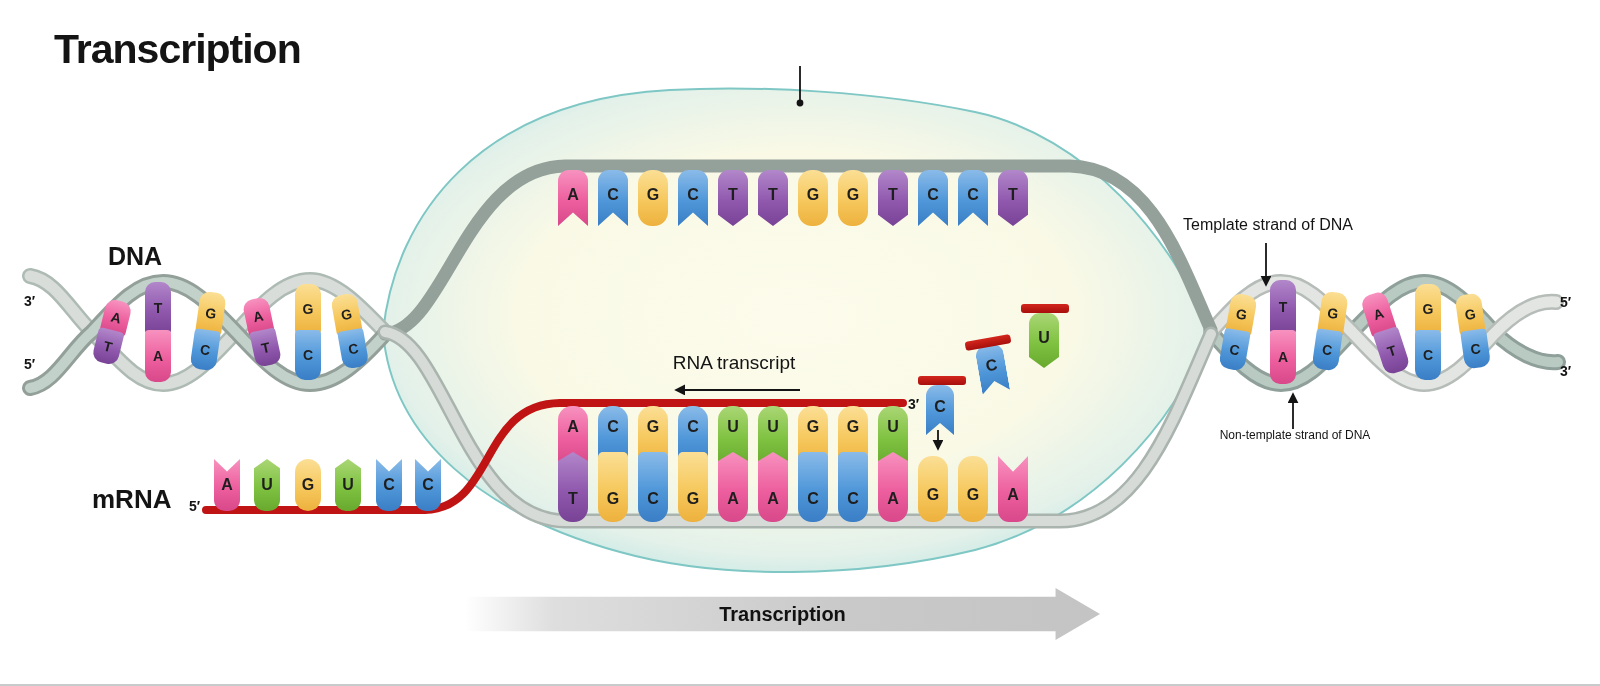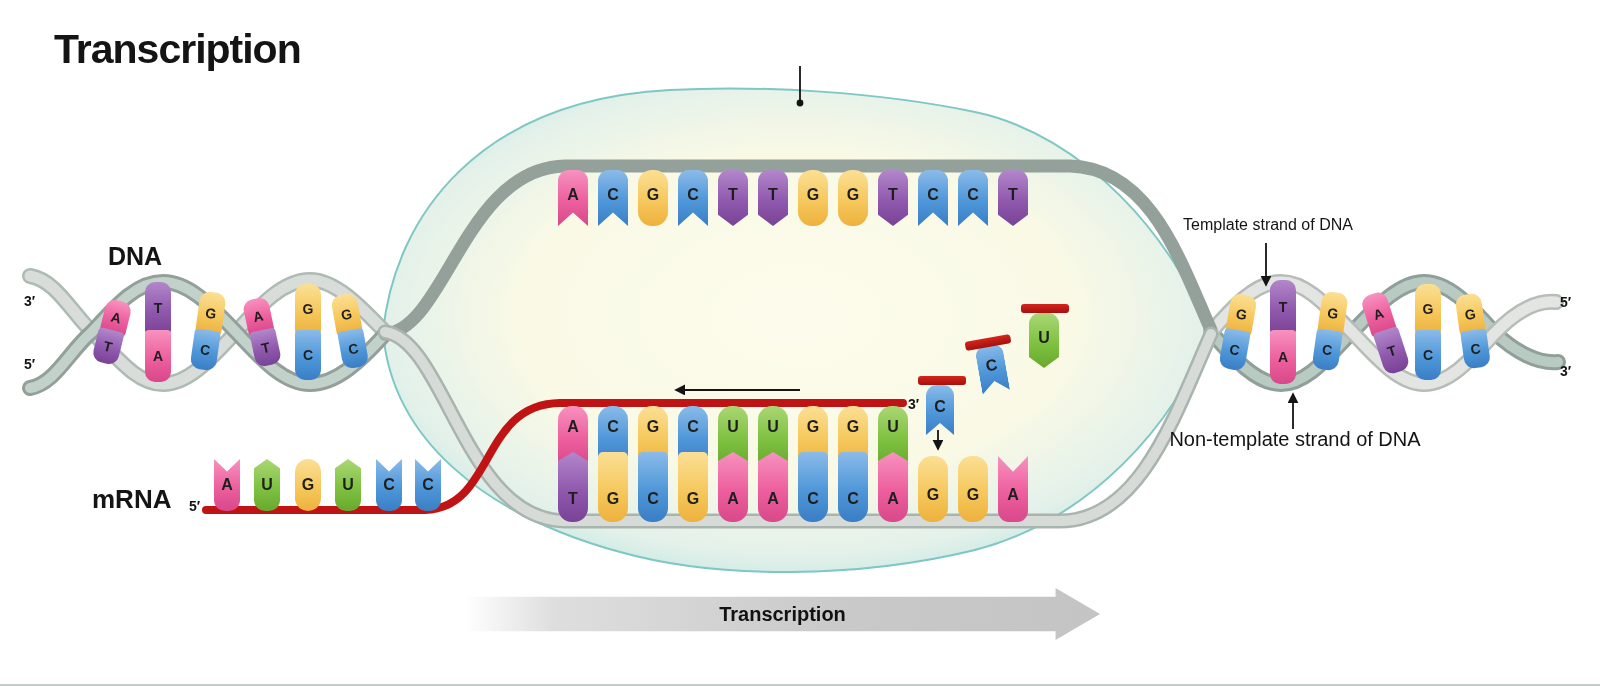--- a/index.html
+++ b/index.html
@@ -7,21 +7,21 @@
           font-family:"Liberation Sans",sans-serif;border-bottom:2px solid #c6cbcc;box-sizing:border-box;}
   #base-svg,#overlay-svg{position:absolute;left:0;top:0;width:1600px;height:686px;}
   #overlay-svg{pointer-events:none;z-index:40;}
   .lbl{position:absolute;color:#141414;z-index:45;}
   #title{left:54px;top:26px;font-size:41px;font-weight:800;letter-spacing:-1px;}
   #lbl-polymerase{left:675px;top:42px;width:250px;text-align:center;font-size:17px;}
   #lbl-dna{left:108px;top:242px;font-size:25px;font-weight:800;}
   #lbl-mrna{left:92px;top:484px;font-size:26px;font-weight:800;}
   #lbl-transcript{left:634px;top:352px;width:200px;text-align:center;font-size:19px;}
   #lbl-template{left:1158px;top:216px;width:220px;text-align:center;font-size:16px;}
-  #lbl-nontemplate{left:1164px;top:428px;width:262px;text-align:center;font-size:20px;}
+  #lbl-nontemplate{left:1164px;top:428px;width:262px;text-align:center;font-size:12px;}
   .prime{font-size:14px;font-weight:600;}
   #p-left-3{left:24px;top:293px;} #p-left-5{left:24px;top:356px;}
   #p-right-5{left:1560px;top:294px;} #p-right-3{left:1560px;top:363px;}
   #p-mrna-5{left:189px;top:498px;} #p-rna-3{left:908px;top:396px;}
   
   #trans-arrow{position:absolute;left:465px;top:588px;width:635px;height:52px;z-index:30;
     background:linear-gradient(90deg,#ffffff 0%,#dedede 14%,#c9c9c9 60%,#c4c4c4 100%);
     clip-path:polygon(0 17%,93% 17%,93% 0,100% 50%,93% 100%,93% 83%,0 83%);
     display:flex;align-items:center;justify-content:center;font-size:20px;font-weight:800;color:#111;}
   
@@ -90,20 +90,21 @@
       <path d="M 385,332 C 445,340 465,520 565,521 L 1060,521 C 1140,521 1175,415 1211,334" stroke="#aab4ae" stroke-width="15"></path>
       <path d="M 385,332 C 445,340 465,520 565,521 L 1060,521 C 1140,521 1175,415 1211,334" stroke="#d6dbd8" stroke-width="10"></path>
     </g>
 
     <path fill="none" stroke-linecap="round" d="M 206,510 L 425,510 C 495,508 480,404 560,403 L 903,403" stroke="#c01414" stroke-width="8"></path>
   </svg>
 
   <div id="title" class="lbl">Transcription</div>
   <div id="lbl-dna" class="lbl">DNA</div>
   <div id="lbl-mrna" class="lbl">mRNA</div>
+  <div id="lbl-transcript" class="lbl">RNA transcript</div>
   <div id="lbl-template" class="lbl">Template strand of DNA</div>
   <div id="lbl-nontemplate" class="lbl">Non-template strand of DNA</div>
 
   <div id="p-left-3" class="lbl prime">3′</div>
   <div id="p-left-5" class="lbl prime">5′</div>
   <div id="p-right-5" class="lbl prime">5′</div>
   <div id="p-right-3" class="lbl prime">3′</div>
   <div id="p-mrna-5" class="lbl prime">5′</div>
   <div id="p-rna-3" class="lbl prime">3′</div>
 

